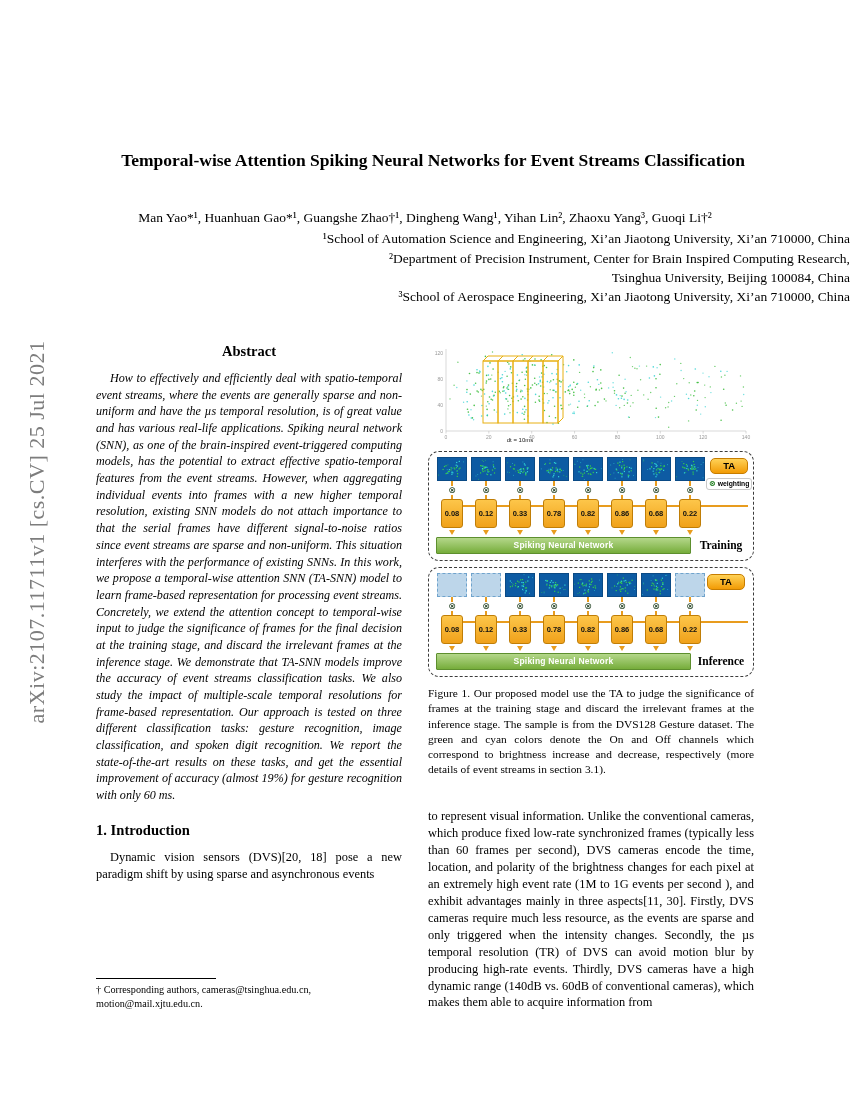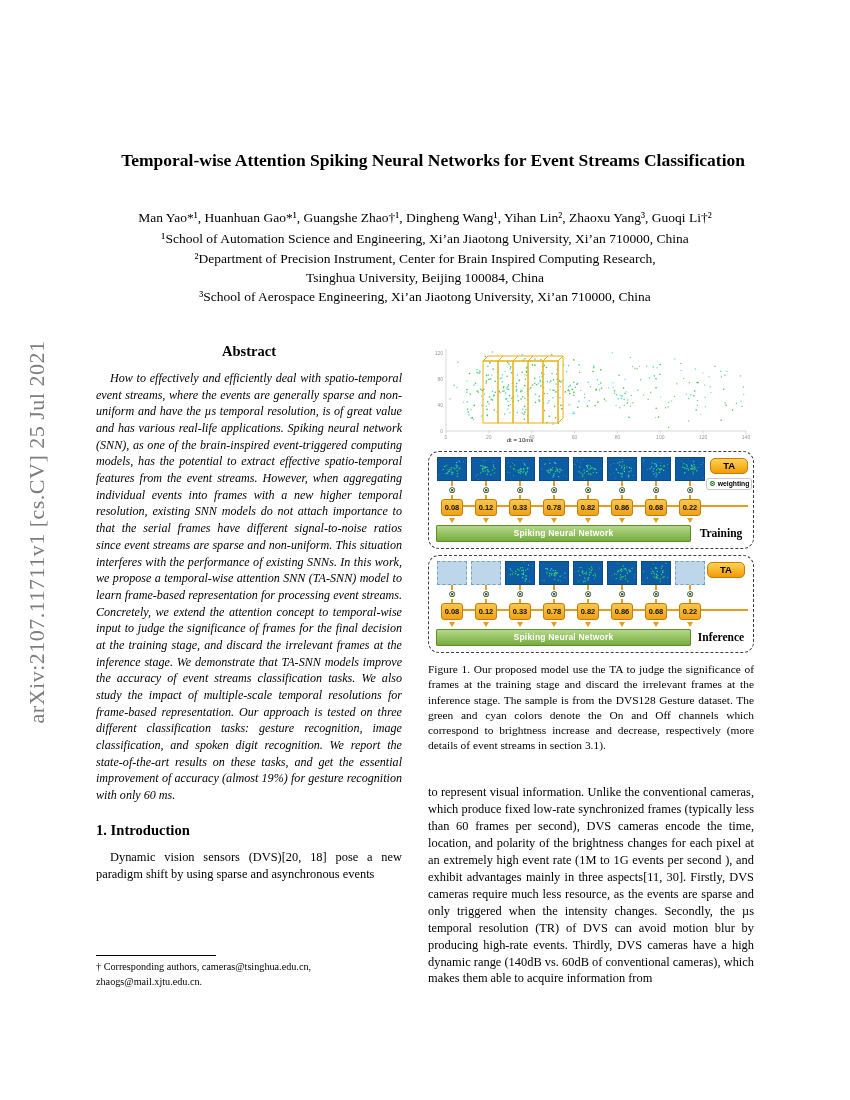--- a/index.html
+++ b/index.html
@@ -5,21 +5,21 @@
   html,body{margin:0;padding:0;}
   body{width:850px;height:1100px;background:#ffffff;position:relative;overflow:hidden;
        font-family:"Liberation Serif",serif;color:#000;}
 
   .watermark{position:absolute;top:532px;left:37px;transform:translate(-50%,-50%) rotate(-90deg);
              white-space:nowrap;font-size:22px;color:#7d7d7d;letter-spacing:0.5px;}
 
   .content{padding-top:146px;}
   .title{width:640px;margin:0 auto;text-align:right;font-size:17.5px;font-weight:bold;line-height:1.62;}
   .authors{margin-top:36px;text-align:center;font-size:13.5px;}
-  .affiliations{margin-top:3px;text-align:center;font-size:13.5px;line-height:1.42;}
+  .affiliations{margin-top:3px;text-align:right;font-size:13.5px;line-height:1.42;}
 
   .columns{display:flex;gap:26px;margin:35px auto 0;width:658px;}
   .col-left{width:306px;min-height:648px;display:flex;flex-direction:column;}
   .col-right{width:326px;}
 
   .abstract-heading{text-align:center;font-weight:bold;font-size:14.5px;margin:2px 0 10px;}
   .abstract-text{font-style:italic;font-size:12.1px;line-height:1.38;text-align:justify;text-indent:14px;margin:0;}
   .section-heading{font-size:14.6px;font-weight:bold;margin:18px 0 10px;}
   .para{font-size:12.4px;line-height:1.38;text-align:justify;text-indent:14px;margin:0;}
 
@@ -35,21 +35,21 @@
   .cols{flex:1;display:flex;gap:2px;position:relative;}
   .hline{position:absolute;height:1.6px;background:#e89c1e;left:8px;right:-42px;z-index:0;}
   .fcol{display:flex;flex-direction:column;align-items:center;width:32px;position:relative;z-index:1;}
   .frame{width:30px;height:24px;border:1px solid #0a4a85;background:#0d5ba3;box-sizing:border-box;}
   .frame svg{display:block;}
   .frame.discarded{background:#bdd6ea;border:1px dashed #6fa3cc;}
   .vline{width:1.5px;height:5px;background:#e89c1e;}
   .vline2{width:1.5px;height:4px;background:#e89c1e;}
   .otimes{font-size:9px;line-height:9px;font-family:"DejaVu Sans",sans-serif;color:#123312;}
   .pill{font:bold 7.5px "Liberation Sans",sans-serif;background:linear-gradient(#fdc64a,#f0a11a);
-        border:0.5px solid #c07e07;border-radius:3px;padding:3px 3px;color:#111;position:relative;z-index:1;}
+        border:0.5px solid #c07e07;border-radius:3px;padding:9px 3px;color:#111;position:relative;z-index:1;}
   .arrow{width:0;height:0;border-left:3.5px solid transparent;border-right:3.5px solid transparent;
          border-top:5px solid #e89c1e;margin-top:2px;}
   .ta-side{width:48px;display:flex;flex-direction:column;align-items:center;gap:4px;padding-top:1px;}
   .ta-box{width:36px;height:14px;background:linear-gradient(#ffd257,#f29b05);border:1px solid #c77d00;
           border-radius:5px;display:flex;align-items:center;justify-content:center;
           font:bold 9.5px "Liberation Sans",sans-serif;color:#000;}
   .legend{display:flex;align-items:center;gap:2px;font:bold 6.8px "Liberation Sans",sans-serif;color:#000;
           background:#fff;border:0.6px solid #c9c9c9;border-radius:3px;padding:1px 2px;}
   .legend-icon{color:#1b7a1b;font-size:8px;line-height:8px;font-family:"DejaVu Sans",sans-serif;}
   .snn-row{display:flex;align-items:center;gap:5px;margin-top:2px;}
@@ -83,21 +83,21 @@
 
     <div class="col-left">
       <div class="abstract-heading">Abstract</div>
       <p class="abstract-text">How to effectively and efficiently deal with spatio-temporal event streams, where the events are generally sparse and non-uniform and have the µs temporal resolution, is of great value and has various real-life applications. Spiking neural network (SNN), as one of the brain-inspired event-triggered computing models, has the potential to extract effective spatio-temporal features from the event streams. However, when aggregating individual events into frames with a new higher temporal resolution, existing SNN models do not attach importance to that the serial frames have different signal-to-noise ratios since event streams are sparse and non-uniform. This situation interferes with the performance of existing SNNs. In this work, we propose a temporal-wise attention SNN (TA-SNN) model to learn frame-based representation for processing event streams. Concretely, we extend the attention concept to temporal-wise input to judge the significance of frames for the final decision at the training stage, and discard the irrelevant frames at the inference stage. We demonstrate that TA-SNN models improve the accuracy of event streams classification tasks. We also study the impact of multiple-scale temporal resolutions for frame-based representation. Our approach is tested on three different classification tasks: gesture recognition, image classification, and spoken digit recognition. We report the state-of-the-art results on these tasks, and get the essential improvement of accuracy (almost 19%) for gesture recognition with only 60 ms.</p>
       <div class="section-heading">1. Introduction</div>
       <p class="para">Dynamic vision sensors (DVS)[20, 18] pose a new paradigm shift by using sparse and asynchronous events</p>
 
       <div class="footnotes">
         <div class="fn-rule"></div>
         <div>† Corresponding authors, cameras@tsinghua.edu.cn,</div>
-        <div>zhaogs@mail.xjtu.edu.cn.</div>
+        <div>motion@mail.xjtu.edu.cn.</div>
       </div>
     </div>
 
     <div class="col-right">
       <div class="figure">
         <div class="scatter" id="scatter">
             <svg width="326" height="104" viewBox="0 0 326 104">
               <line x1="18" y1="90" x2="318" y2="90" stroke="#c8c8c8" stroke-width="0.7"></line>
               <line x1="18" y1="8" x2="18" y2="90" stroke="#c8c8c8" stroke-width="0.7"></line>
               <line x1="18" y1="90" x2="18" y2="92.5" stroke="#c0c0c0" stroke-width="0.6"></line>

